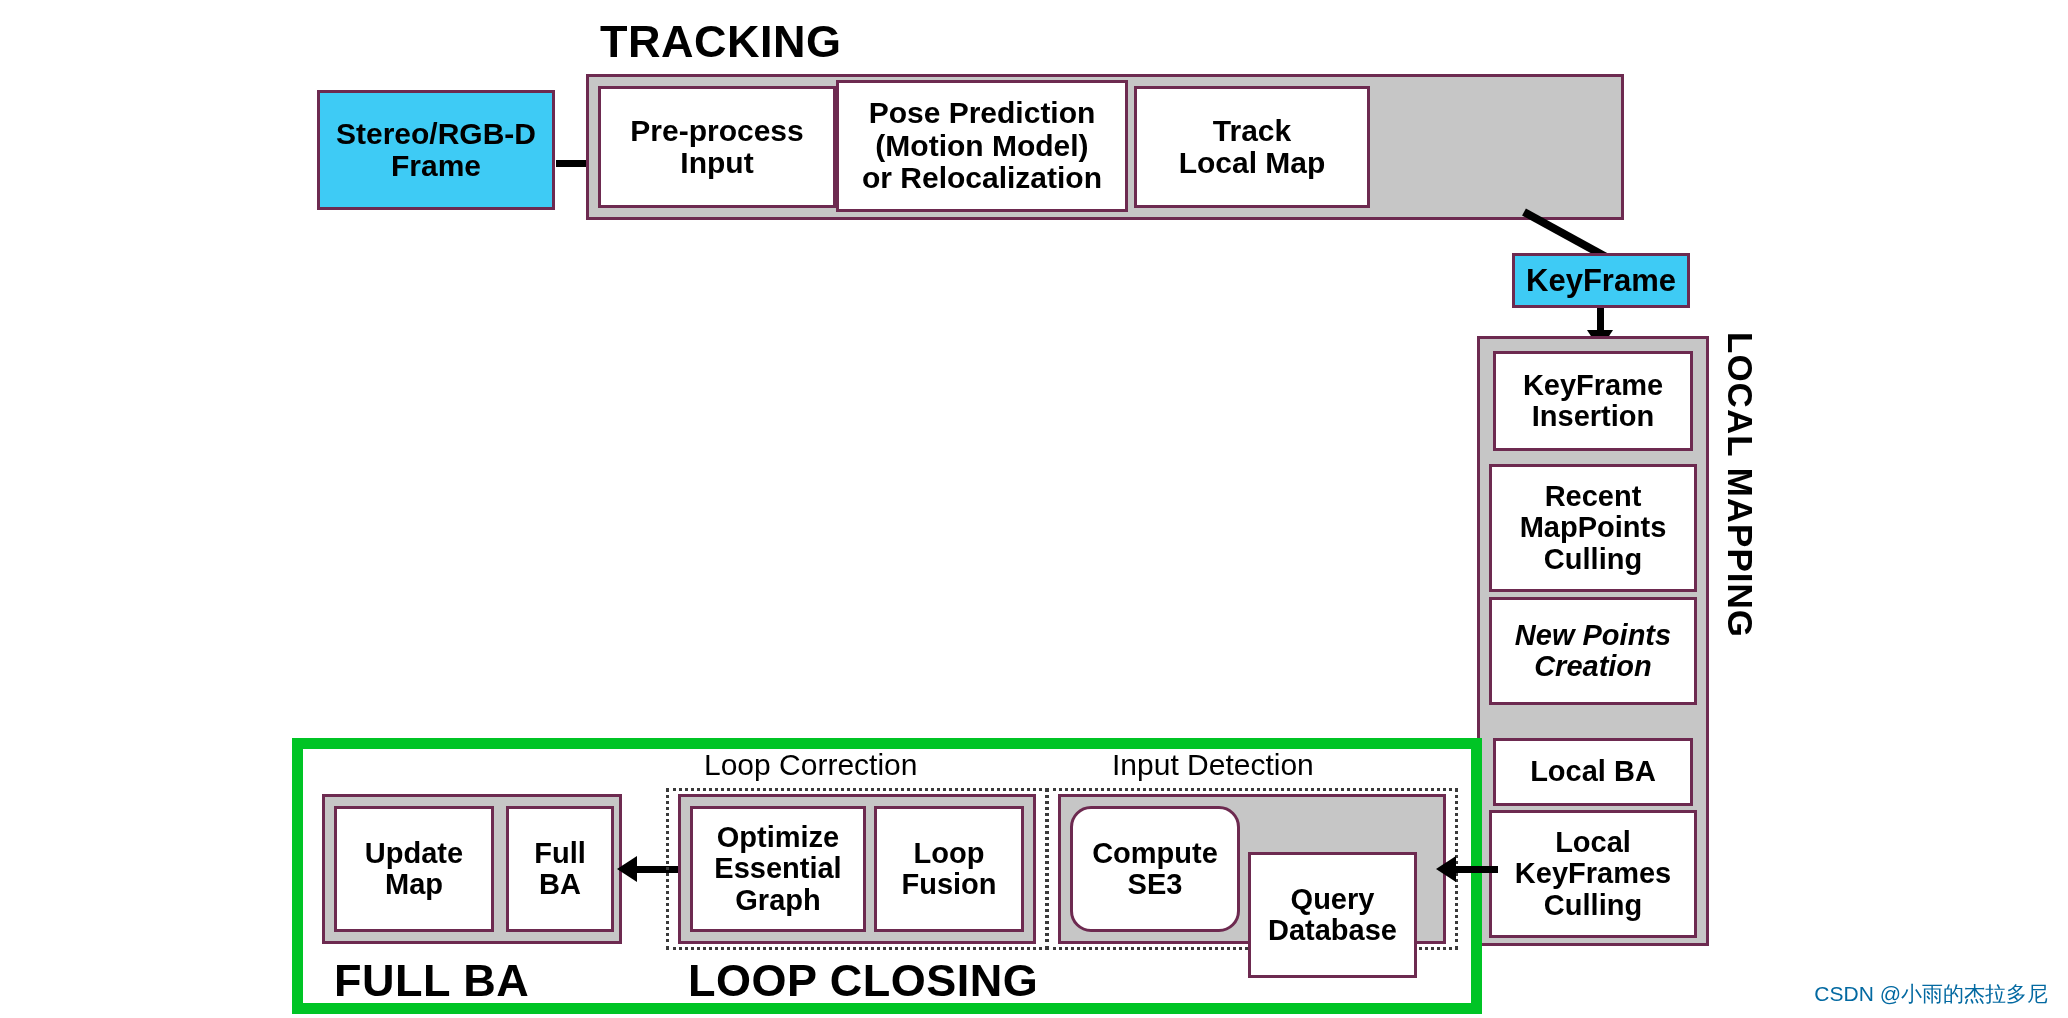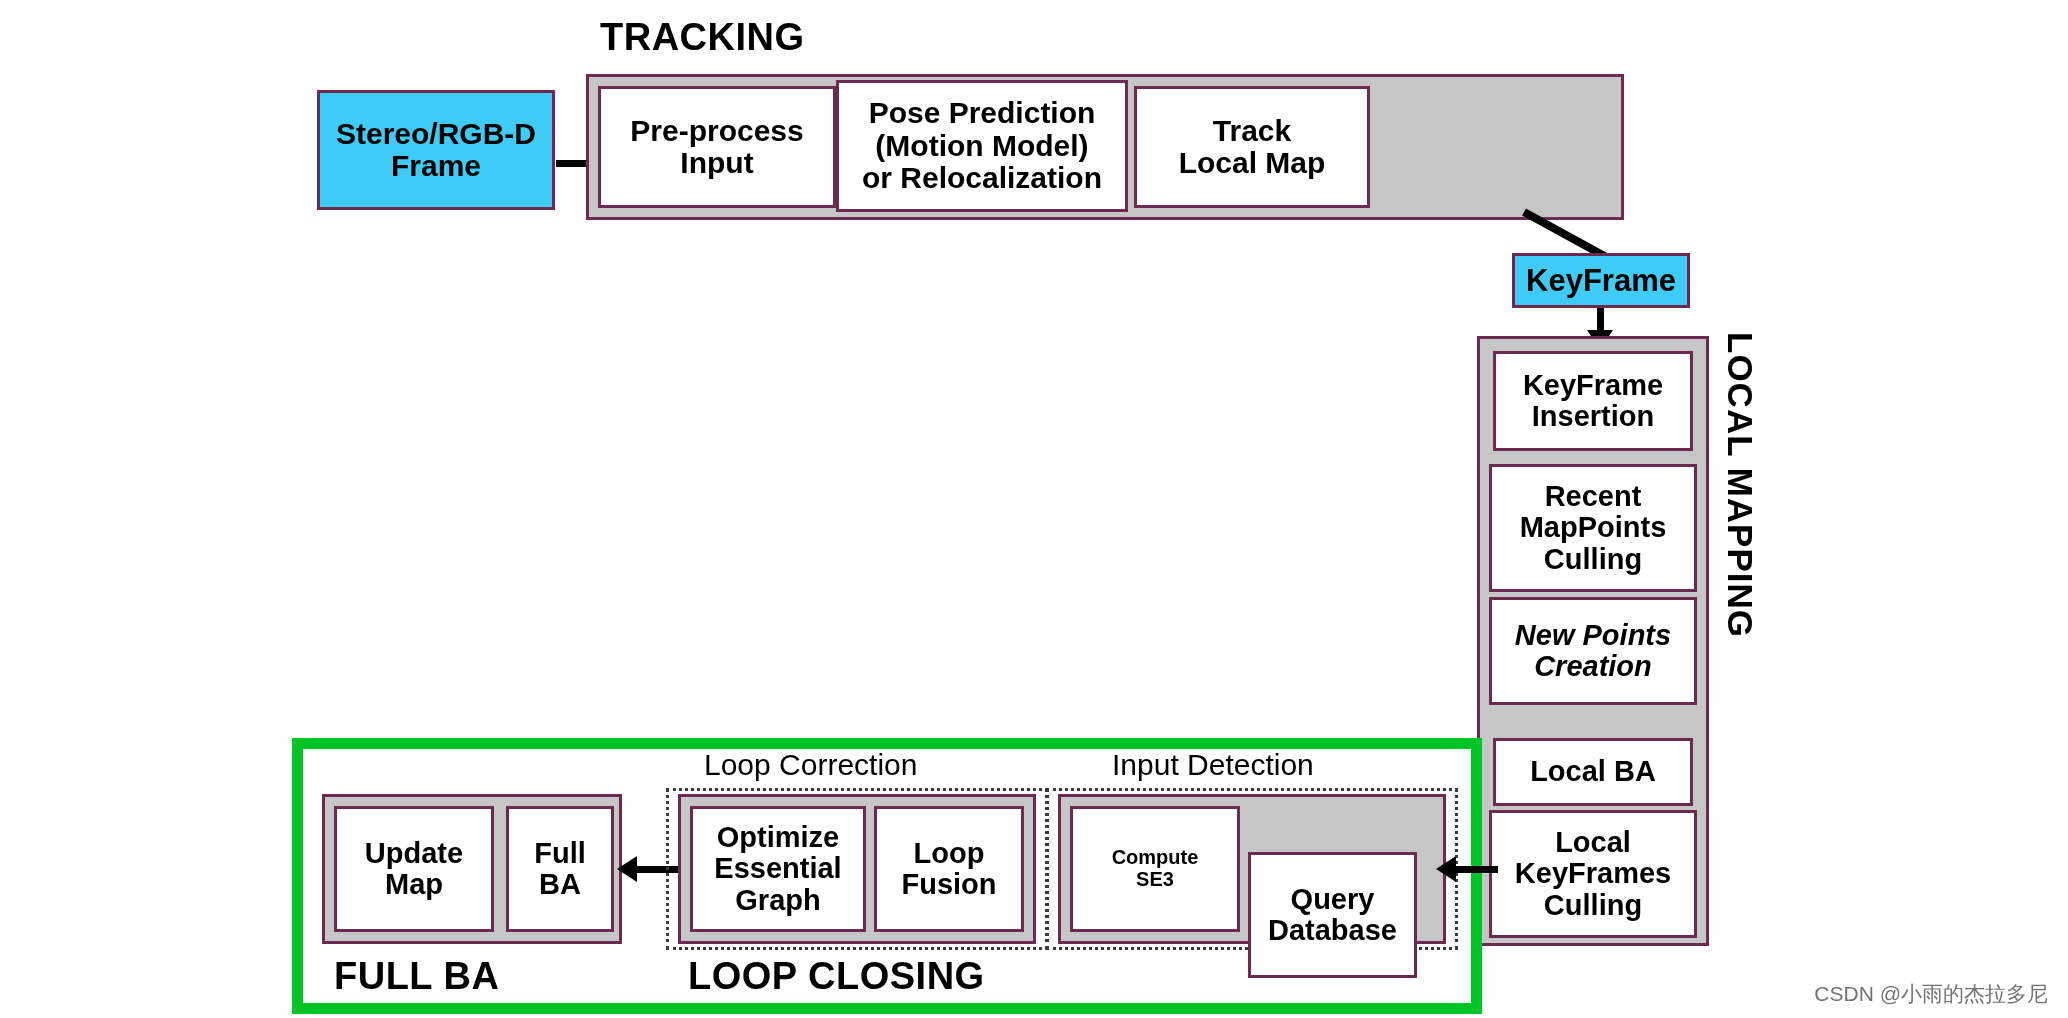--- a/index.html
+++ b/index.html
@@ -54,36 +54,36 @@
     background: transparent;
   }
 
   
   .label {
     color: #000000;
     white-space: nowrap;
   }
   .label.section {
     font-weight: bold;
-    font-size: 38px;
+    font-size: 45px;
     letter-spacing: 0.5px;
   }
   .label.group {
     font-weight: normal;
     font-size: 30px;
   }
   .label.vertical {
     font-weight: bold;
     font-size: 35px;
     letter-spacing: 1px;
     transform-origin: left top;
     transform: rotate(90deg);
   }
   .watermark {
-    color: #737373;
+    color: #0369a1;
     font-size: 21px;
     white-space: nowrap;
   }
 
   
   .arrow-line { background: #000000; }
   .arrow-head { width: 0; height: 0; }
   .head-right {
     border-top: 13px solid transparent;
     border-bottom: 13px solid transparent;
@@ -183,21 +183,21 @@
 
   <div class="abs node" style="left:874px; top:806px; width:150px; height:126px; font-size:29px;">Loop
 Fusion</div>
 
   <div class="abs label group" style="left:1112px; top:748px;">Input Detection</div>
 
   <div class="abs dotgroup" style="left:1046px; top:788px; width:412px; height:162px;"></div>
 
   <div class="abs groupbox" style="left:1058px; top:794px; width:388px; height:150px;"></div>
 
-  <div class="abs node" style="left:1070px; top:806px; width:170px; height:126px; font-size:20px;">Compute
+  <div class="abs node" style="left:1070px; top:806px; width:170px; height:126px; font-size:29px;border-radius:21px;">Compute
 SE3</div>
 
   <div class="abs node" style="left:1248px; top:852px; width:169px; height:126px; font-size:29px;">Query
 Database</div>
 
   <div class="abs label section" style="left:688px; top:955px;">LOOP CLOSING</div>
 
   <div class="abs arrow-line" style="left:1456px; top:866px; width:42px; height:7px;"></div>
   <div class="abs arrow-head head-left" style="left:1436px; top:856px;"></div>
 

